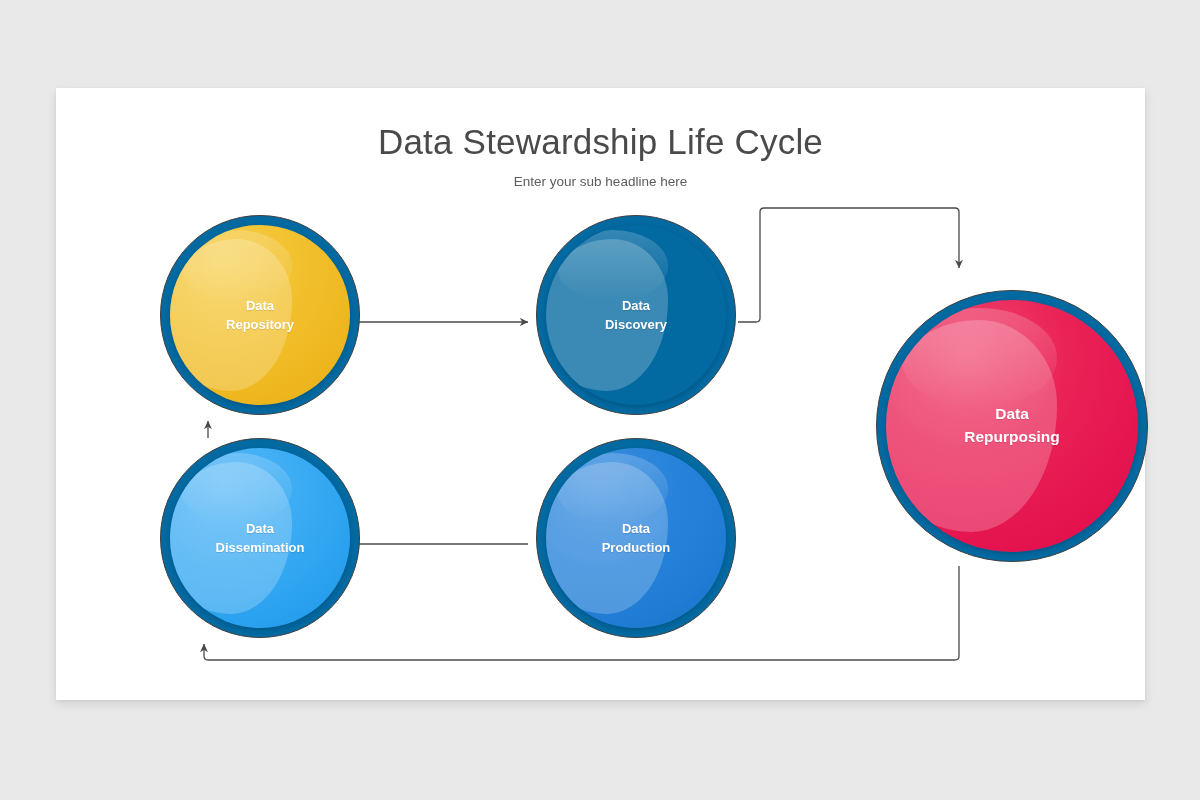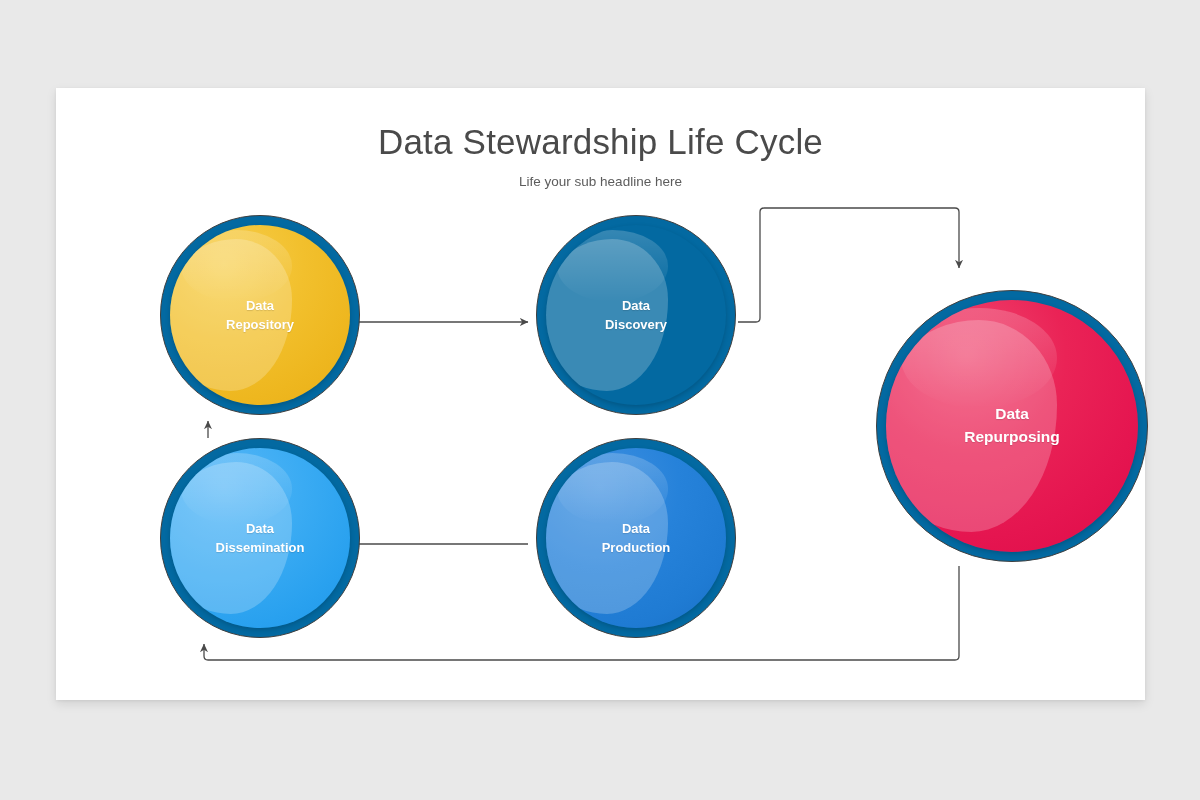--- a/index.html
+++ b/index.html
@@ -139,21 +139,21 @@
   .fill-dkblue { background: radial-gradient(circle at 30% 22%, #3e90e0 0%, #2682da 42%, #1f7bd3 74%, #1a70c6 100%); }
   .fill-red    { background: radial-gradient(circle at 32% 22%, #f0466f 0%, #ea2356 38%, #e51550 70%, #de0b48 100%); }
 </style>
 </head>
 <body>
 
 <div id="stage">
   <div id="slide">
 
     <div id="title">Data Stewardship Life Cycle</div>
-    <div id="subtitle">Life your sub headline here</div>
+    <div id="subtitle">Enter your sub headline here</div>
 
     <svg id="connectors" viewBox="0 0 1089 612" xmlns="http://www.w3.org/2000/svg">
       <defs>
         <marker id="arrow" viewBox="0 0 10 10" refX="9" refY="5" markerWidth="7" markerHeight="7" orient="auto-start-reverse">
           <path d="M 0 0.6 L 9.4 5 L 0 9.4 L 2.6 5 Z" fill="#4a4a4a"></path>
         </marker>
       </defs>
 
       <path d="M 252 234 L 472 234" fill="none" stroke="#4a4a4a" stroke-width="1.3" marker-end="url(#arrow)"></path>
 

